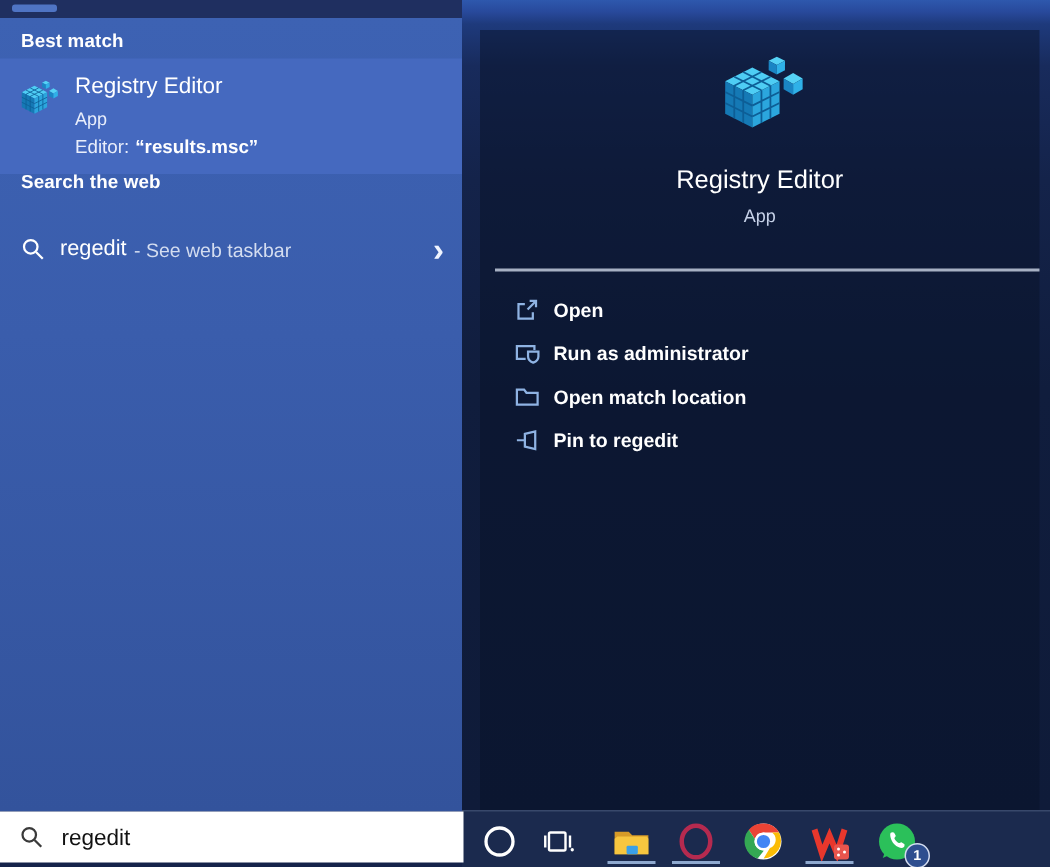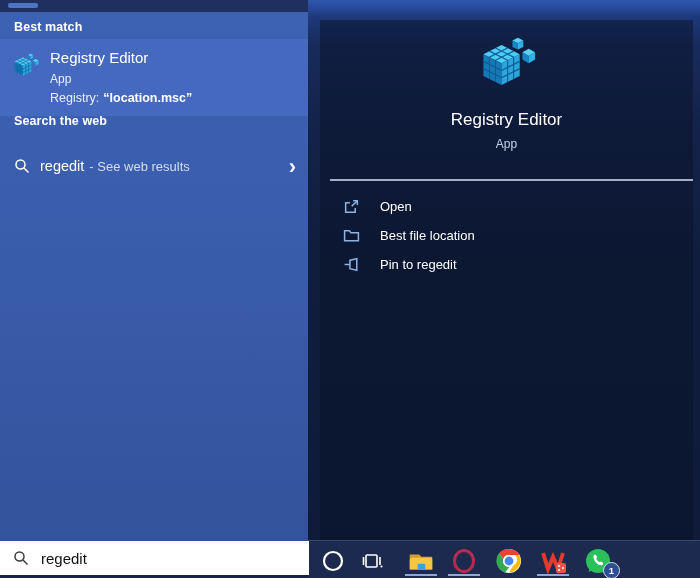--- a/index.html
+++ b/index.html
@@ -34,21 +34,21 @@
   .right-frame{position:absolute;left:308px;top:0;width:392px;height:540px;
     background:linear-gradient(180deg,#2e58ad 0px,#28499b 8px,#1e3a7c 16px,#182b5c 44px,#14234a 120px,#101d3d 260px,#0f1b39 100%);}
   .inner-pane{position:absolute;left:12px;top:20px;width:373px;height:520px;background:rgba(8,17,40,0.50);}
   .reg-icon-lg{position:absolute;left:158px;top:16px;width:58px;height:58px;}
   .pv-title{position:absolute;left:0;top:90px;width:373px;text-align:center;color:#fff;font-size:17px;}
   .pv-sub{position:absolute;left:0;top:117px;width:373px;text-align:center;color:#c6d1e8;font-size:12px;}
   .pv-sep{position:absolute;left:10px;top:159px;width:363px;height:2px;background:#c2cbdc;opacity:.85;}
   .actions{position:absolute;left:0;top:172px;width:373px;}
   .action-row{display:flex;align-items:center;height:29px;padding-left:23px;cursor:default;}
   .action-row svg{width:17px;height:17px;flex:0 0 17px;}
-  .action-row .lbl{margin-left:20px;color:#fff;font-size:13px;}
+  .action-row .lbl{margin-left:9px;color:#fff;font-size:13px;font-weight:bold;}
 
   
   .taskbar{position:absolute;left:308px;top:540px;width:392px;height:38px;background:#1b2a4e;
     border-top:1px solid rgba(160,180,215,.22);box-sizing:border-box;}
   .tb-icon{position:absolute;top:5px;width:30px;height:30px;}
   .tb-underline{position:absolute;top:33px;height:2px;width:32px;background:#8fa9cf;}
   .whatsapp-badge{position:absolute;left:295px;top:21px;width:15px;height:15px;border-radius:50%;
     background:#2e4e8f;border:1.5px solid #d3dcf0;color:#fff;font-size:9.5px;font-weight:bold;
     display:flex;align-items:center;justify-content:center;box-sizing:content-box;}
 
@@ -87,34 +87,34 @@
           <g stroke="#0d5e96" stroke-width="1.3" fill="none">
             <path d="M32.7 13.3 L12.7 23.3 M39.3 16.7 L19.3 26.7 M19.3 13.3 L39.3 23.3 M12.7 16.7 L32.7 26.7"></path>
             <path d="M12.7 23.3 V47.3 M19.3 26.7 V50.7 M6 28 L26 38 M6 36 L26 46"></path>
             <path d="M32.7 26.7 V50.7 M39.3 23.3 V47.3 M26 38 L46 28 M26 46 L46 36"></path>
           </g>
         </g>
       </svg>
       <div class="bm-title">Registry Editor</div>
       <div class="bm-sub">App</div>
       <div class="bm-related">
-        <span>Registry:</span><span class="rel-val">“location.msc”</span>
+        <span>Editor:</span><span class="rel-val">“results.msc”</span>
       </div>
     </div>
 
     <div class="section-header hdr-web">Search the web</div>
 
     <div class="web-row">
       <svg class="mag" viewBox="0 0 16 16" fill="none" stroke="#fff" stroke-width="1.5">
         <circle cx="6.5" cy="6.5" r="4.5"></circle>
           <path d="M10 10 L14.5 14.5"></path>
       </svg>
       <div class="txt">
         <span>regedit</span>
-        <span class="suffix">- See web results</span>
+        <span class="suffix">- See web taskbar</span>
       </div>
       <div class="chev">›</div>
     </div>
   </div>
 
   <div class="right-frame">
     <div class="inner-pane">
 
       <svg class="reg-icon-lg" viewBox="0 0 64 64">
         <g>
@@ -143,23 +143,30 @@
         <div class="action-row">
           <svg viewBox="0 0 16 16" fill="none" stroke="#8fb3e3" stroke-width="1.4">
             <path d="M6.5 4.5 H2.5 V13.5 H11.5 V9.5"></path>
               <path d="M9.5 2.5 H13.5 V6.5"></path>
               <path d="M13.5 2.5 L8.2 7.8"></path>
           </svg>
           <span class="lbl">Open</span>
         </div>
         <div class="action-row">
           <svg viewBox="0 0 16 16" fill="none" stroke="#8fb3e3" stroke-width="1.4">
+            <path d="M7 11.5 H1.5 V3.5 H12.5 V6"></path>
+            <path d="M8.5 7 H15 V10 C15 12.6 11.75 13.9 11.75 13.9 C11.75 13.9 8.5 12.6 8.5 10 Z"></path>
+          </svg>
+          <span class="lbl">Run as administrator</span>
+        </div>
+        <div class="action-row">
+          <svg viewBox="0 0 16 16" fill="none" stroke="#8fb3e3" stroke-width="1.4">
             <path d="M1.5 13 V3.5 H6 L7.5 5.5 H14.5 V13 Z"></path>
           </svg>
-          <span class="lbl">Best file location</span>
+          <span class="lbl">Open match location</span>
         </div>
         <div class="action-row">
           <svg viewBox="0 0 16 16" fill="none" stroke="#8fb3e3" stroke-width="1.4">
             <path d="M1.5 8 H6.5"></path>
               <path d="M6.5 4 L13 2.5 V13.5 L6.5 12 Z"></path>
           </svg>
           <span class="lbl">Pin to regedit</span>
         </div>
       </div>
     </div>

